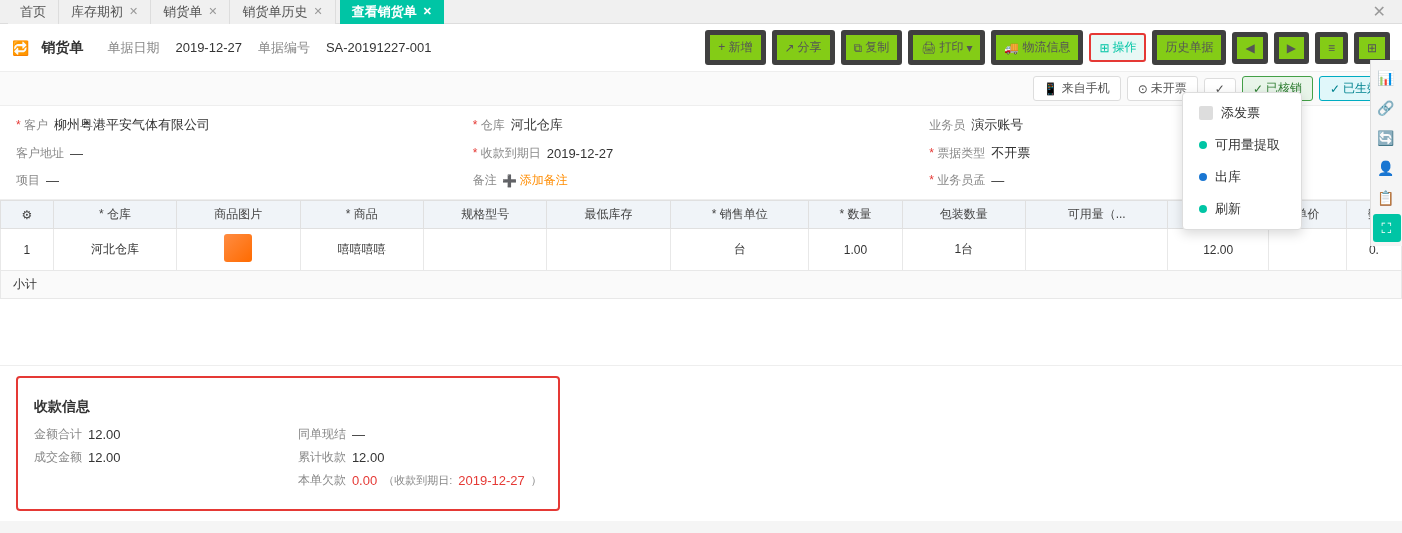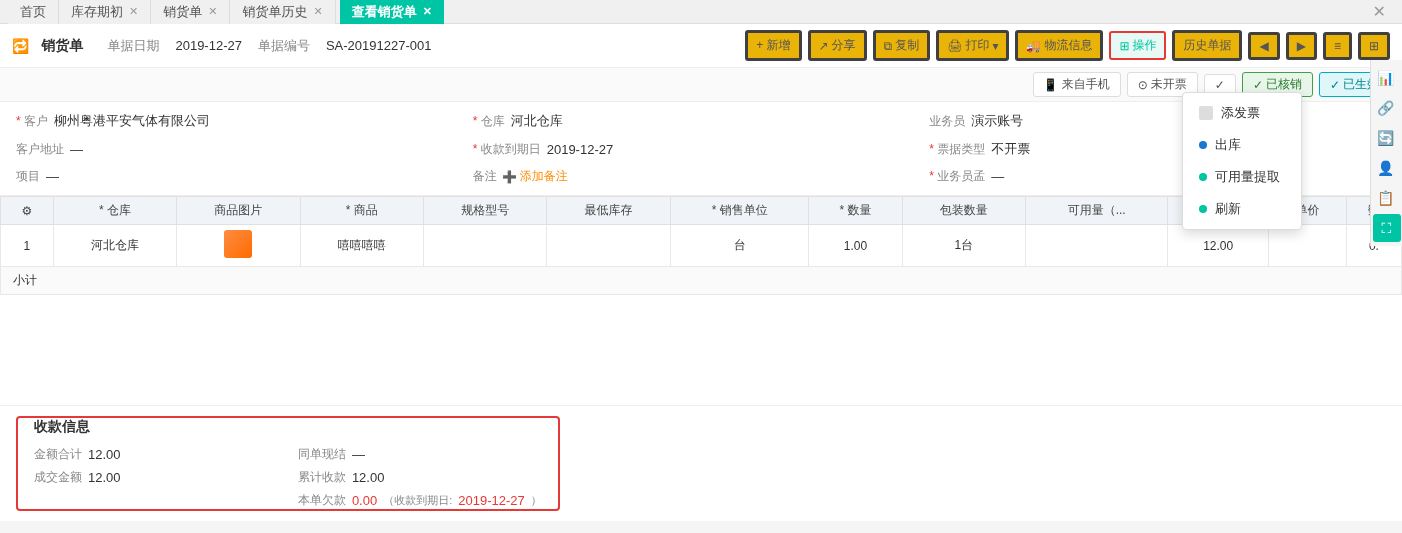--- a/index.html
+++ b/index.html
@@ -28,22 +28,22 @@
       display: flex; align-items: center; padding: 6px 12px; border-bottom: 1px solid #eee;
       background: #fff; gap: 8px;
     }
     .doc-icon { color: #00c5a5; font-size: 14px; margin-right: 4px; }
     .doc-title { font-weight: 600; font-size: 14px; color: #333; }
     .doc-meta { display: flex; align-items: center; gap: 16px; margin-left: 16px; font-size: 13px; color: #555; }
     .meta-label { color: #888; }
     .meta-value { color: #333; }
     .toolbar-right { margin-left: auto; display: flex; align-items: center; gap: 6px; }
     .toolbar-btn {
-      display: flex; align-items: center; gap: 3px; padding: 4px 8px; border: 3px solid #404040;
-      border-radius: 3px; background: #eab308; cursor: pointer; font-size: 12px; color: #555;
+      display: flex; align-items: center; gap: 3px; padding: 4px 8px; border: 5px solid #404040;
+      border-radius: 3px; background: #84cc16; cursor: pointer; font-size: 12px; color: #555;
     }
     .toolbar-btn-active { background: #e8f8f5; border-color: #00c5a5; color: #00c5a5; }
 
     
     .second-toolbar {
       display: flex; align-items: center; justify-content: flex-end; padding: 4px 12px;
       background: #fafafa; border-bottom: 1px solid #eee; gap: 6px;
     }
     .st-btn {
       display: flex; align-items: center; gap: 3px; padding: 3px 10px; border: 1px solid #ddd;
@@ -80,21 +80,21 @@
 
     
     .product-img {
       width: 28px; height: 28px; background: linear-gradient(135deg, #ff8c42, #ff6b00);
       border-radius: 3px; display: inline-block;
     }
 
     
     .bottom-section { display: flex; padding: 10px 16px; border-top: 1px solid #eee; background: #fff; }
     .payment-info {
-      border: 2px solid #e53935; border-radius: 4px; padding: 0 16px;
+      border: 2px solid #e53935; border-radius: 4px; padding: 20px 16px;
       min-width: 500px; background: #fff;
     }
     .payment-title { font-size: 14px; font-weight: 600; margin-bottom: 10px; }
     .payment-grid { display: grid; grid-template-columns: 1fr 1fr; gap: 6px 20px; }
     .payment-row { display: flex; align-items: center; gap: 6px; }
     .p-label { color: #888; font-size: 12px; white-space: nowrap; }
     .p-value { color: #333; font-size: 13px; }
     .p-value.red { color: #e53935; }
     .p-note { color: #888; font-size: 11px; }
     .p-date { color: #e53935; }
@@ -363,26 +363,26 @@
       </div>
     </div>
   </div>
 
   <div class="dropdown-overlay">
     <div class="dropdown-item">
       <span class="icon-square"></span>
       <span>添发票</span>
     </div>
     <div class="dropdown-item">
+      <span class="dot dot-green" style="background:#00c5a5;"></span>
+      <span>可用量提取</span>
+    </div>
+    <div class="dropdown-item">
       <span class="dot dot-blue"></span>
       <span>出库</span>
-    </div>
-    <div class="dropdown-item">
-      <span class="dot dot-green" style="background:#00c5a5;"></span>
-      <span>可用量提取</span>
     </div>
     <div class="dropdown-item">
       <span class="dot dot-green" style="background:#00c5a5;"></span>
       <span>刷新</span>
     </div>
   </div>
 
   <div class="right-panel">
     <div class="panel-icon">📊</div>
     <div class="panel-icon">🔗</div>

